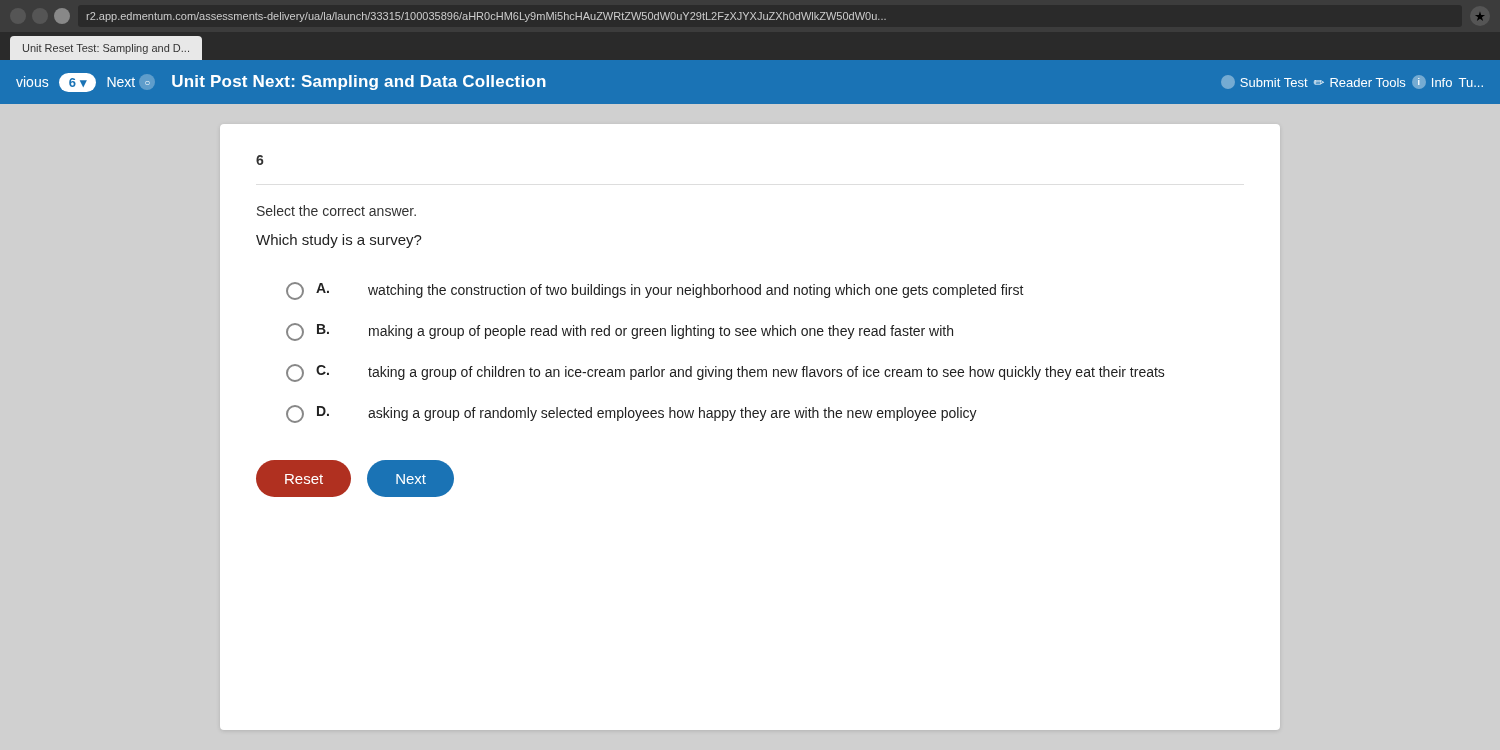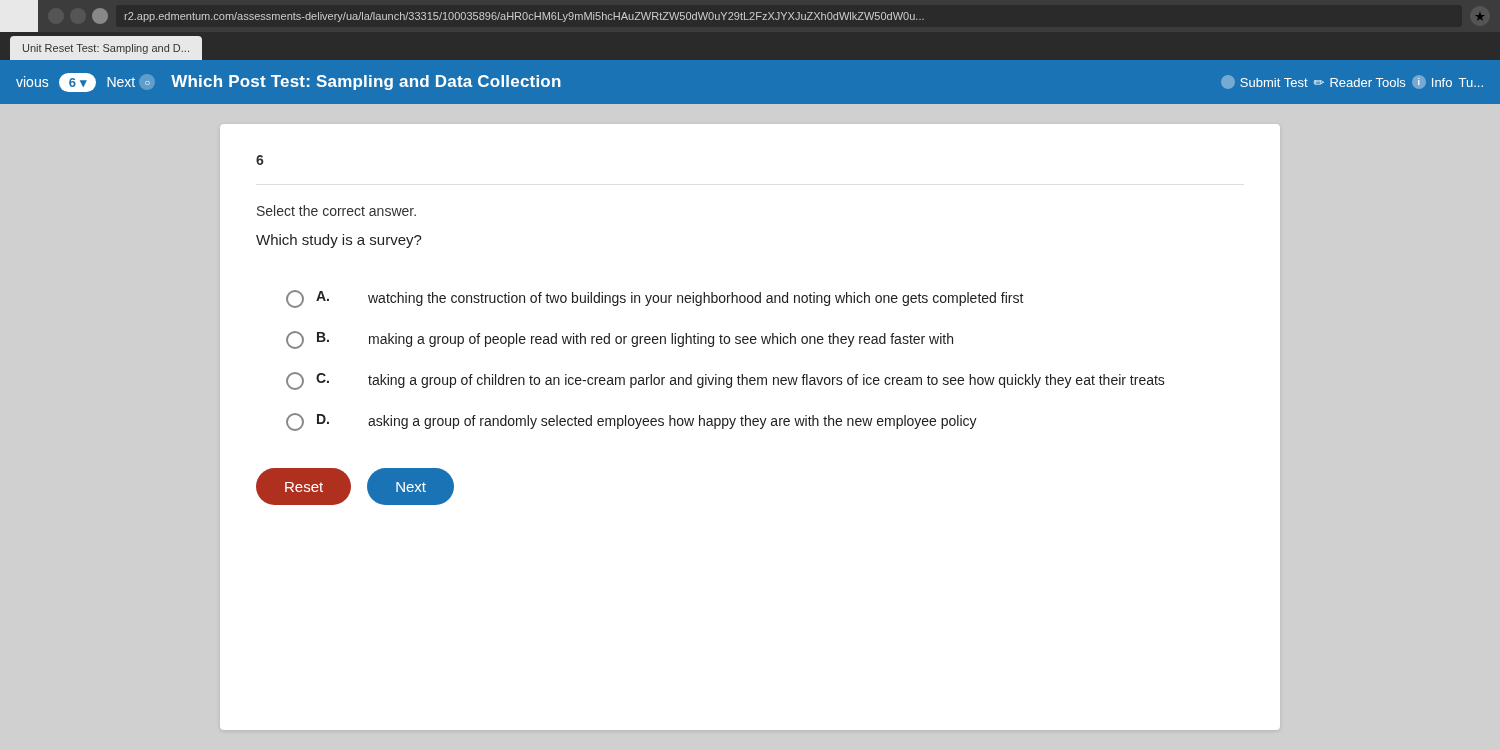--- a/index.html
+++ b/index.html
@@ -6,21 +6,20 @@
     body { width: 1500px; height: 750px; overflow: hidden; font-family: Arial, sans-serif; background: #e8e8e8; }
 
     
     .browser-bar {
       height: 32px;
       background: #3c3c3c;
       display: flex;
       align-items: center;
       padding: 0 10px;
       gap: 8px;
-      margin-left: 38px;
     }
     .browser-controls {
       display: flex; align-items: center; gap: 6px;
     }
     .browser-btn {
       width: 16px; height: 16px; border-radius: 50%; border: none; cursor: pointer;
     }
     .address-bar {
       flex: 1;
       height: 22px;
@@ -132,21 +131,21 @@
       margin-bottom: 18px;
     }
     .question-instruction {
       font-size: 14px;
       color: #333;
       margin-bottom: 12px;
     }
     .question-text {
       font-size: 15px;
       color: #222;
-      margin-bottom: 40px;
+      margin-bottom: 32px;
     }
     .options-list {
       list-style: none;
       display: flex;
       flex-direction: column;
       gap: 20px;
       margin-bottom: 36px;
       padding-left: 30px;
     }
     .option-item {
@@ -233,21 +232,21 @@
     <div class="question-num-badge">
       <span>6</span>
       <span>▾</span>
     </div>
     <span class="next-nav">
       <span>Next</span>
       <span style="width:16px;height:16px;background:rgba(255,255,255,0.3);border-radius:50%;display:inline-flex;align-items:center;justify-content:center;font-size:10px;">○</span>
     </span>
   </div>
 
-  <span class="app-title">Which Post Test: Sampling and Data Collection</span>
+  <span class="app-title">Unit Post Next: Sampling and Data Collection</span>
 
   <div class="app-toolbar-right">
     <div class="toolbar-btn">
       <span style="width:14px;height:14px;background:rgba(255,255,255,0.4);border-radius:50%;display:inline-block;"></span>
       <span>Submit Test</span>
     </div>
     <div class="toolbar-btn">
       <span>✏</span>
       <span>Reader Tools</span>
     </div>

